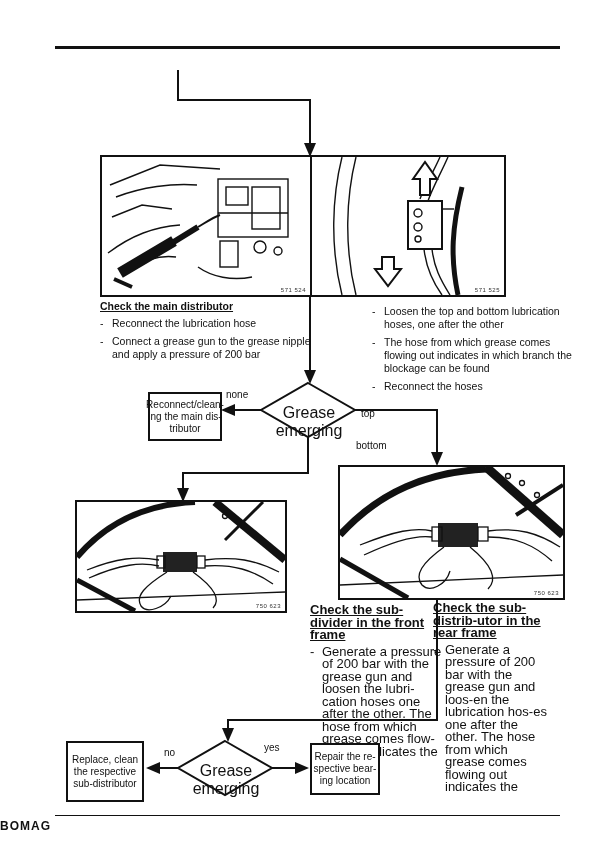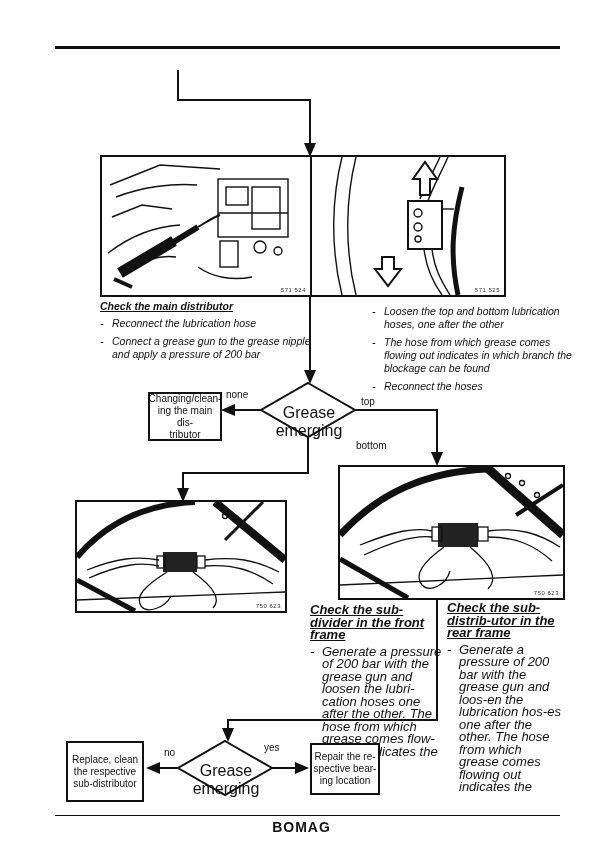--- a/index.html
+++ b/index.html
@@ -8,34 +8,34 @@
     background:#ffffff; overflow:hidden;
     font-family:"Liberation Sans", sans-serif; color:#111;
   }
   .abs { position:absolute; }
   .rule-top { height:3px; background:#111; }
   .rule-bottom { height:1px; background:#111; }
   .flow-svg { left:0; top:0; pointer-events:none; }
   .photo { border:2px solid #111; background:#fff; box-sizing:border-box; overflow:hidden; }
   .photo svg { display:block; }
   .photo-label { position:absolute; right:4px; bottom:2px; font-size:6px; color:#333; letter-spacing:0.5px; }
-  .tblock { font-size:10.5px; line-height:13px;font-style:italic; }
+  .tblock { font-size:10.5px; line-height:13px; }
   .tblock.small { font-size:13px; line-height:12.5px; }
   .sec-title { font-weight:bold; text-decoration:underline; margin-bottom:4px; }
   .bullet { display:flex; margin-bottom:5px; }
   .bullet .dash { flex:0 0 12px; }
   .bullet .btext { flex:1; }
   .dec-label { font-size:10px; }
   .diamond-text { text-align:center; font-size:16px; }
   .fbox {
     border:2px solid #111; background:#fff; box-sizing:border-box;
     display:flex; align-items:center; justify-content:center;
     text-align:center; font-size:10px; line-height:12px; white-space:pre-line;
   }
-  .footer-brand { text-align:center; font-weight:bold; font-size:14px; letter-spacing:1px; }
+  .footer-brand { font-weight:bold; font-size:12px; letter-spacing:1px; }
 </style>
 </head>
 <body>
 
 <div class="page">
 
   <div class="abs rule-top" style="left:55px; top:46px; width:505px;"></div>
 
   <svg class="abs flow-svg" width="603" height="852" viewBox="0 0 603 852">
     <g stroke="#111" stroke-width="2" fill="none">
@@ -137,24 +137,24 @@
       <span class="btext">The hose from which grease comes flowing out indicates in which branch the blockage can be found</span>
     </div>
     <div class="bullet">
       <span class="dash">-</span>
       <span class="btext">Reconnect the hoses</span>
     </div>
   </div>
 
   <div class="abs diamond-text" style="left:262px; top:404px; width:94px;">Grease emerging</div>
   <div class="abs dec-label" style="left:226px; top:389px;">none</div>
-  <div class="abs dec-label" style="left:361px; top:396px;">top</div>
+  <div class="abs dec-label" style="left:361px; top:408px;">top</div>
   <div class="abs dec-label" style="left:312px; top:440px;margin-left:44px;">bottom</div>
 
-  <div class="abs fbox" style="left:148px; top:392px; width:74px; height:49px;">Changing/clean-
+  <div class="abs fbox" style="left:148px; top:392px; width:74px; height:49px;">Reconnect/clean-
 ing the main dis-
 tributor</div>
 
   <div class="abs photo" style="left:75px; top:500px; width:212px; height:113px;">
     <svg width="208" height="109" viewBox="0 0 208 109">
       <g stroke="#111" fill="none">
         <path d="M0,55 C30,20 68,2 118,0" stroke-width="6"></path>
         <path d="M138,0 L208,58" stroke-width="8"></path>
         <path d="M0,78 L58,109" stroke-width="5"></path>
         <path d="M186,0 L148,38" stroke-width="3"></path>
@@ -205,21 +205,21 @@
   </div>
 
   <div class="abs tblock small" style="left:310px; top:604px; width:132px;">
     <div class="sec-title">Check the sub-divider in the front frame</div>
     <div class="bullet">
       <span class="dash">-</span>
       <span class="btext">Generate a pressure of 200 bar with the grease gun and loosen the lubri-cation hoses one after the other. The hose from which grease comes flow-ing out indicates the block-</span>
     </div>
   </div>
 
-  <div class="abs tblock small" style="left:447px; top:602px; width:118px;">
+  <div class="abs tblock small" style="left:433px; top:602px; width:118px;">
     <div class="sec-title">Check the sub-distrib-utor in the rear frame</div>
     <div class="bullet">
       <span class="dash">-</span>
       <span class="btext">Generate a pressure of 200 bar with the grease gun and loos-en the lubrication hos-es one after the other. The hose from which grease comes flowing out indicates the</span>
     </div>
   </div>
 
   <div class="abs diamond-text" style="left:179px; top:762px; width:94px;">Grease emerging</div>
   <div class="abs dec-label" style="left:164px; top:747px;">no</div>
   <div class="abs dec-label" style="left:264px; top:742px;">yes</div>

